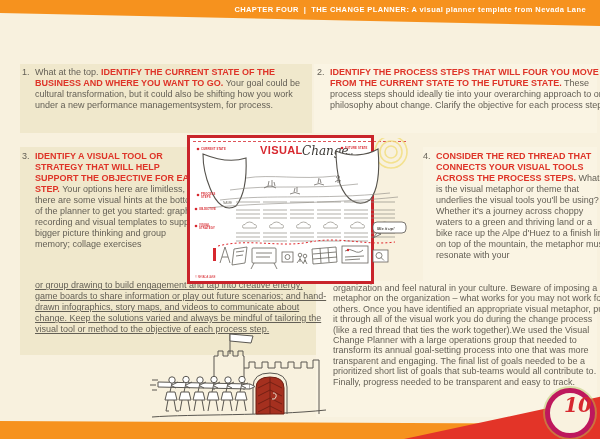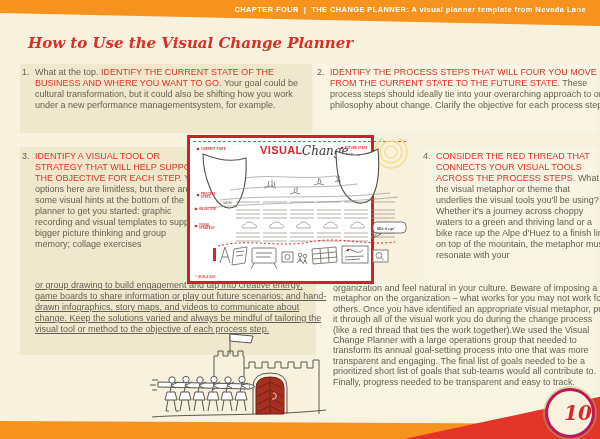--- a/index.html
+++ b/index.html
@@ -19,39 +19,39 @@
 
   
   .panel{position:absolute;z-index:0;}
   .tan{background:#F0E8CC;}
   .lt{background:#FAF4E3;}
 
   
   .block{position:absolute;z-index:1;font-size:9px;line-height:11px;color:#635F55;padding-left:13px;}
   .block p{margin:0;}
   .num{position:absolute;left:0;top:0;color:#635F55;}
-  .hd{color:#DE3428;font-weight:normal;}
+  .hd{color:#DE3428;font-weight:bold;}
   .plain{color:#635F55;}
   .tight{font-size:9px;line-height:10.4px;}
 
   
   .planner{position:absolute;left:187px;top:135px;width:187px;height:149px;background:#FFFFFF;
            border:3px solid #C9242B;box-sizing:border-box;z-index:3;}
 
   
   .castle{position:absolute;left:150px;top:330px;z-index:2;}
 
   
   .bottom-band{position:absolute;left:0;top:419px;width:600px;height:20px;background:#F6921E;
                clip-path:polygon(0 10%,100% 25%,100% 100%,0 100%);z-index:4;}
   .ribbon{position:absolute;left:404px;top:396px;width:196px;height:43px;background:#E33428;
           clip-path:polygon(0 100%,100% 2%,100% 100%);z-index:5;}
   .badge{position:absolute;left:545px;top:388px;width:50px;height:50px;border-radius:50%;
-         background:#F9F2DF;border:3px solid #be185d;box-sizing:border-box;z-index:6;
-         display:flex;align-items:center;justify-content:center;
+         background:#F9F2DF;border:5px solid #be185d;box-sizing:border-box;z-index:6;
+         display:flex;justify-content:center;
          box-shadow:0 0 0 2px rgba(176,193,92,.45);padding-left:16px;}
   .badge span{font-family:"DejaVu Serif",serif;font-style:italic;font-weight:bold;
               font-size:20px;color:#D7282F;}
 
   
   .pv{font-family:"Liberation Sans",sans-serif;font-weight:bold;font-size:11px;fill:#D7282F;letter-spacing:.4px;}
   .pc{font-family:"DejaVu Serif",serif;font-style:italic;font-size:12px;fill:#3A3834;}
   .pp{font-family:"Liberation Sans",sans-serif;font-size:3px;fill:#3A3834;letter-spacing:.3px;}
   .plab{font-family:"Liberation Sans",sans-serif;font-weight:bold;font-size:2.7px;fill:#D7282F;letter-spacing:.2px;}
   .pgray{font-family:"Liberation Sans",sans-serif;font-size:3.2px;fill:#7A776E;}
@@ -60,32 +60,31 @@
 </style>
 </head>
 <body>
 
 <div class="page">
 
   <div class="top-band">
     <div class="band-text"><span>CHAPTER FOUR</span><span class="band-sep">|</span><span>THE CHANGE PLANNER: A visual planner template from Nevada Lane</span></div>
   </div>
 
-  <h1 class="title">How to Use the Visual Change Planner</h1>
 
   <div class="panel tan" style="left:20px;top:64px;width:292px;height:69px;"></div>
   <div class="panel lt" style="left:314px;top:64px;width:283px;height:69px;"></div>
   <div class="panel tan" style="left:20px;top:147px;width:172px;height:134px;"></div>
   <div class="panel tan" style="left:20px;top:281px;width:296px;height:74px;"></div>
   <div class="panel lt" style="left:423px;top:147px;width:174px;height:134px;"></div>
   <div class="panel lt" style="left:316px;top:281px;width:281px;height:136px;"></div>
 
   <div class="block" style="left:22px;top:67px;width:272px;">
     <span class="num">1.</span>
-    <p><span class="plain">What at the top. </span><span class="hd">IDENTIFY THE CURRENT STATE OF THE BUSINESS AND WHERE YOU WANT TO GO.</span><span class="plain"> Your goal could be cultural transformation, but it could also be shifting how you work under a new performance managementsystem, for example.</span></p>
+    <p><span class="plain">What at the top. </span><span class="hd">IDENTIFY THE CURRENT STATE OF THE BUSINESS AND WHERE YOU WANT TO GO.</span><span class="plain"> Your goal could be cultural transformation, but it could also be shifting how you work under a new performance managementsystem, for process.</span></p>
   </div>
 
   <div class="block" style="left:317px;top:67px;width:278px;">
     <span class="num">2.</span>
     <p><span class="hd">IDENTIFY THE PROCESS STEPS THAT WILL FOUR YOU MOVE FROM THE CURRENT STATE TO THE FUTURE STATE.</span><span class="plain"> These process steps should ideally tie into your overarching approach to or philosophy about change. Clarify the objective for each process step.</span></p>
   </div>
 
   <div class="block" style="left:22px;top:151px;width:168px;">
     <span class="num">3.</span>
     <p><span class="hd">IDENTIFY A VISUAL TOOL OR STRATEGY THAT WILL HELP SUPPORT THE OBJECTIVE FOR EACH STEP.</span><span class="plain"> Your options here are limitless, but there are some visual hints at the bottom of the planner to get you started: graphic recording and visual templates to support bigger picture thinking and group memory; collage exercises</span></p>

